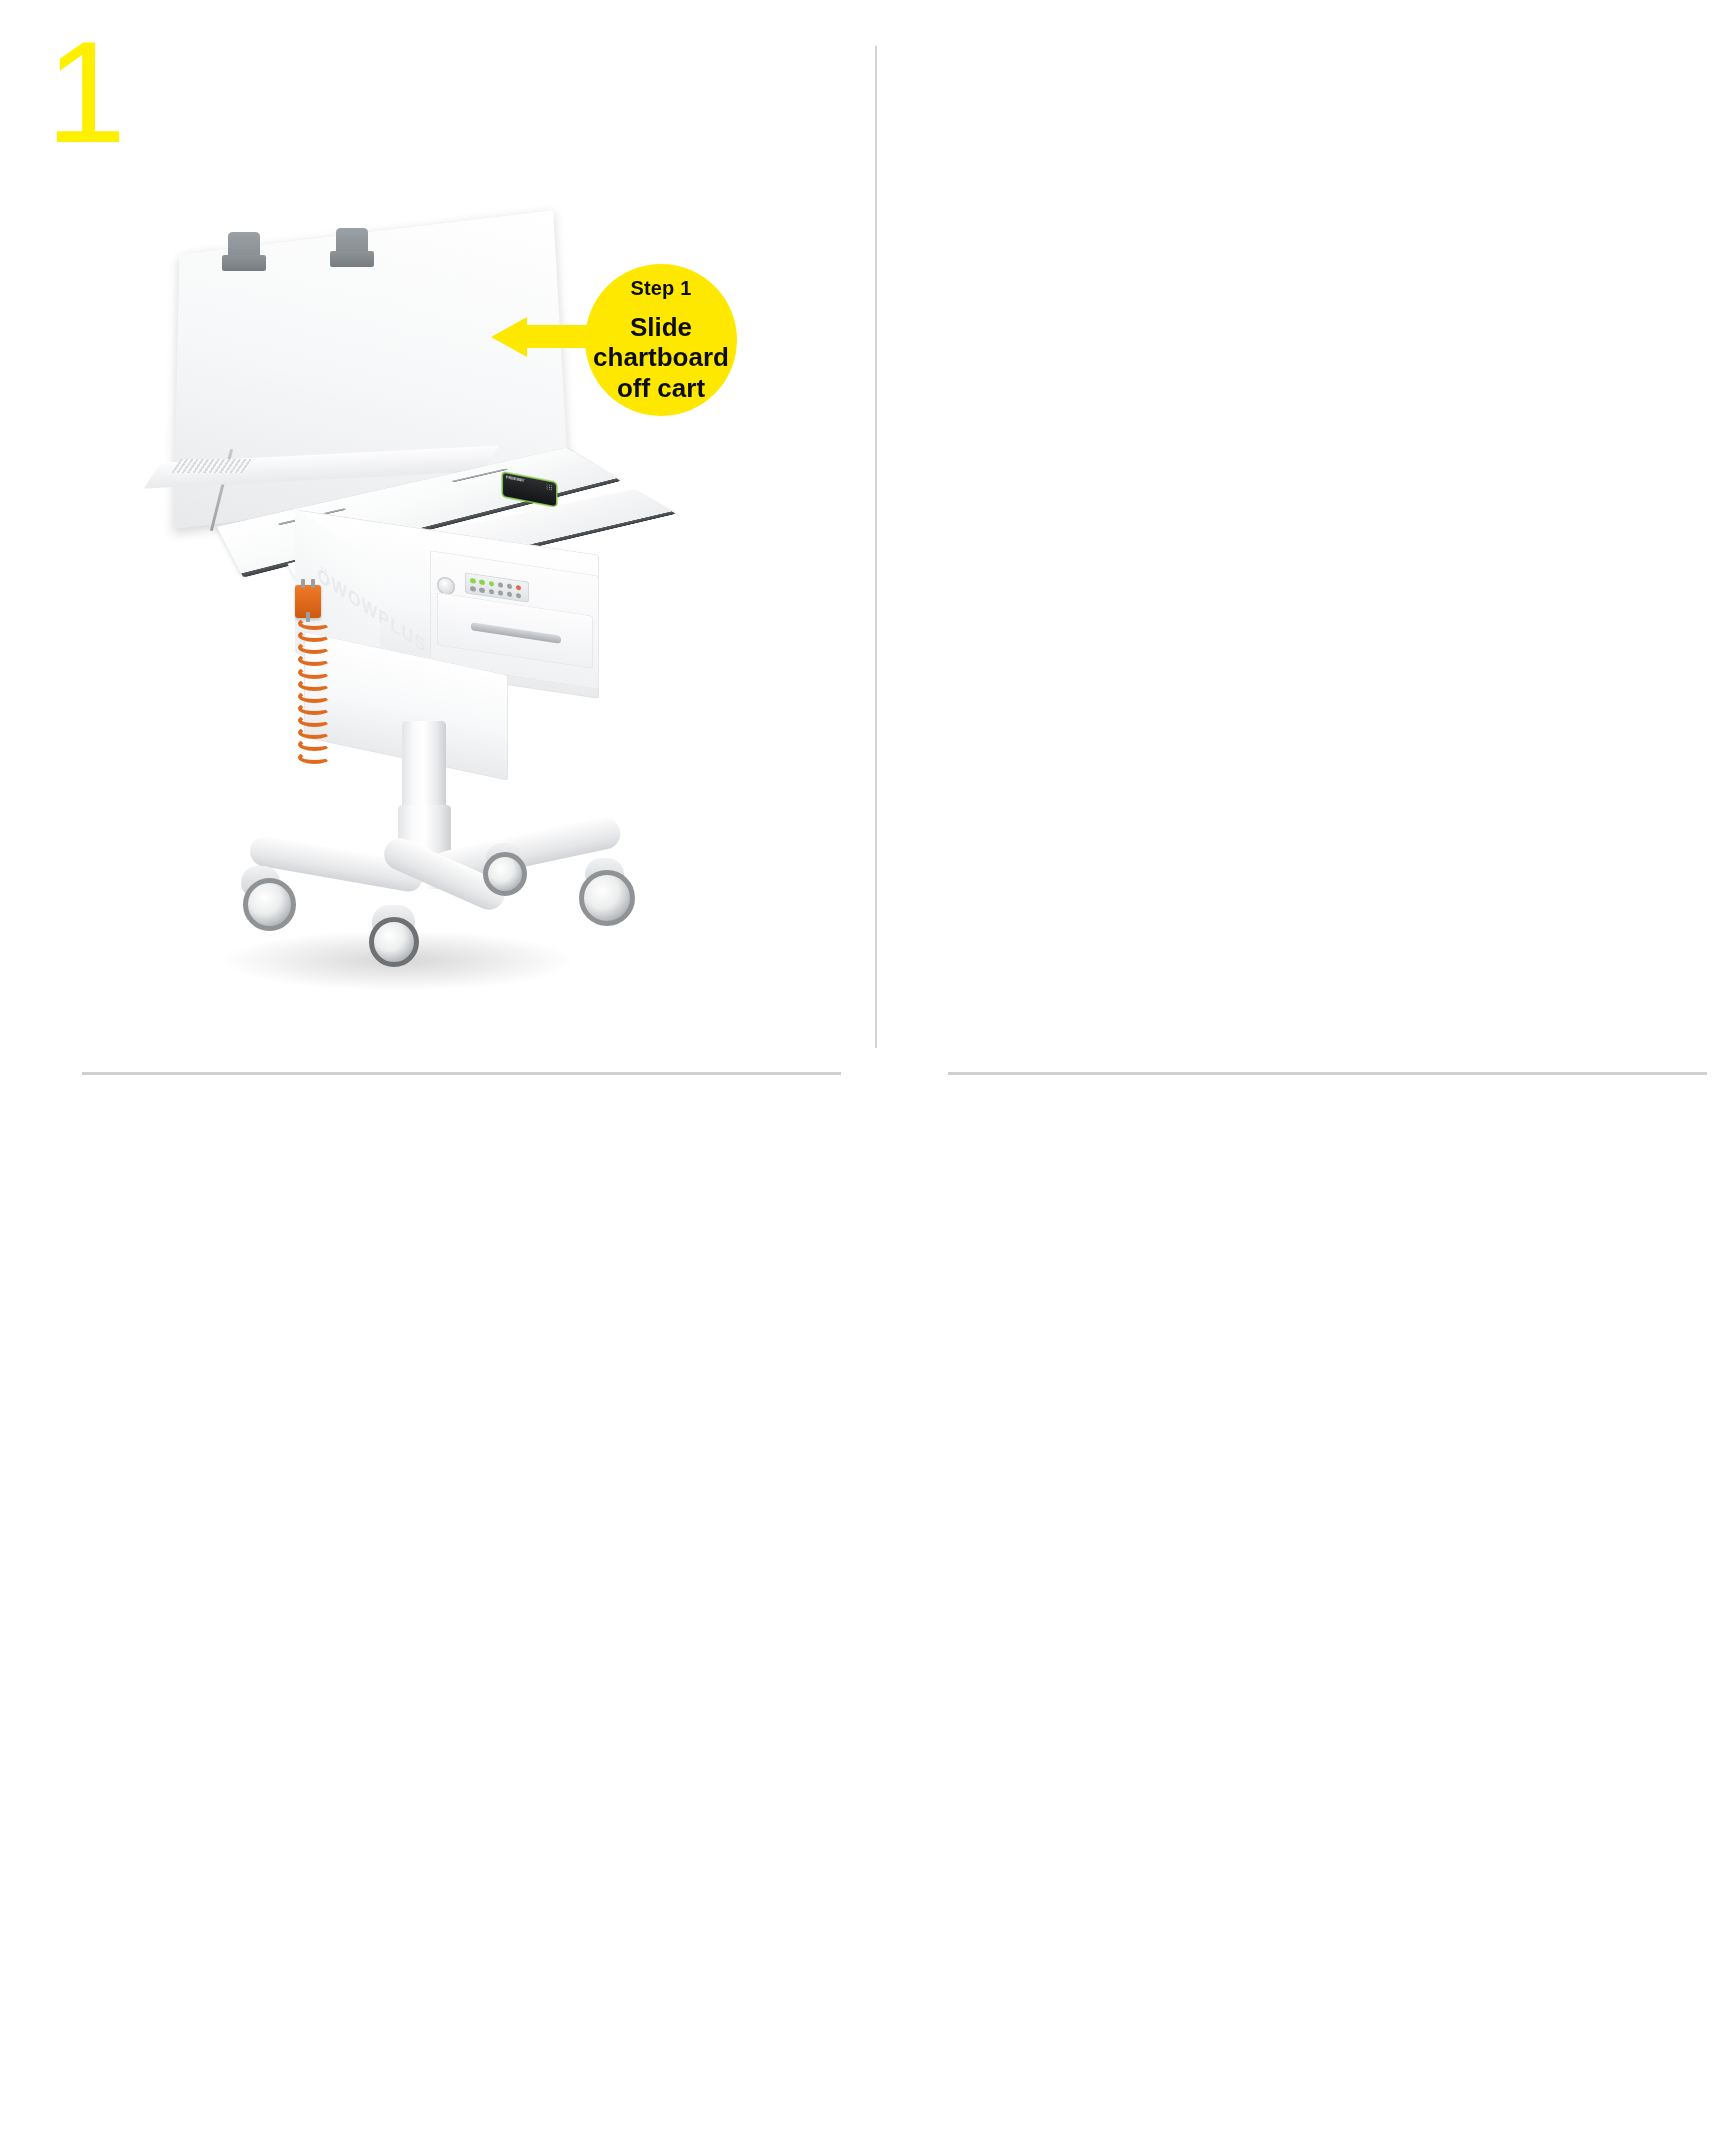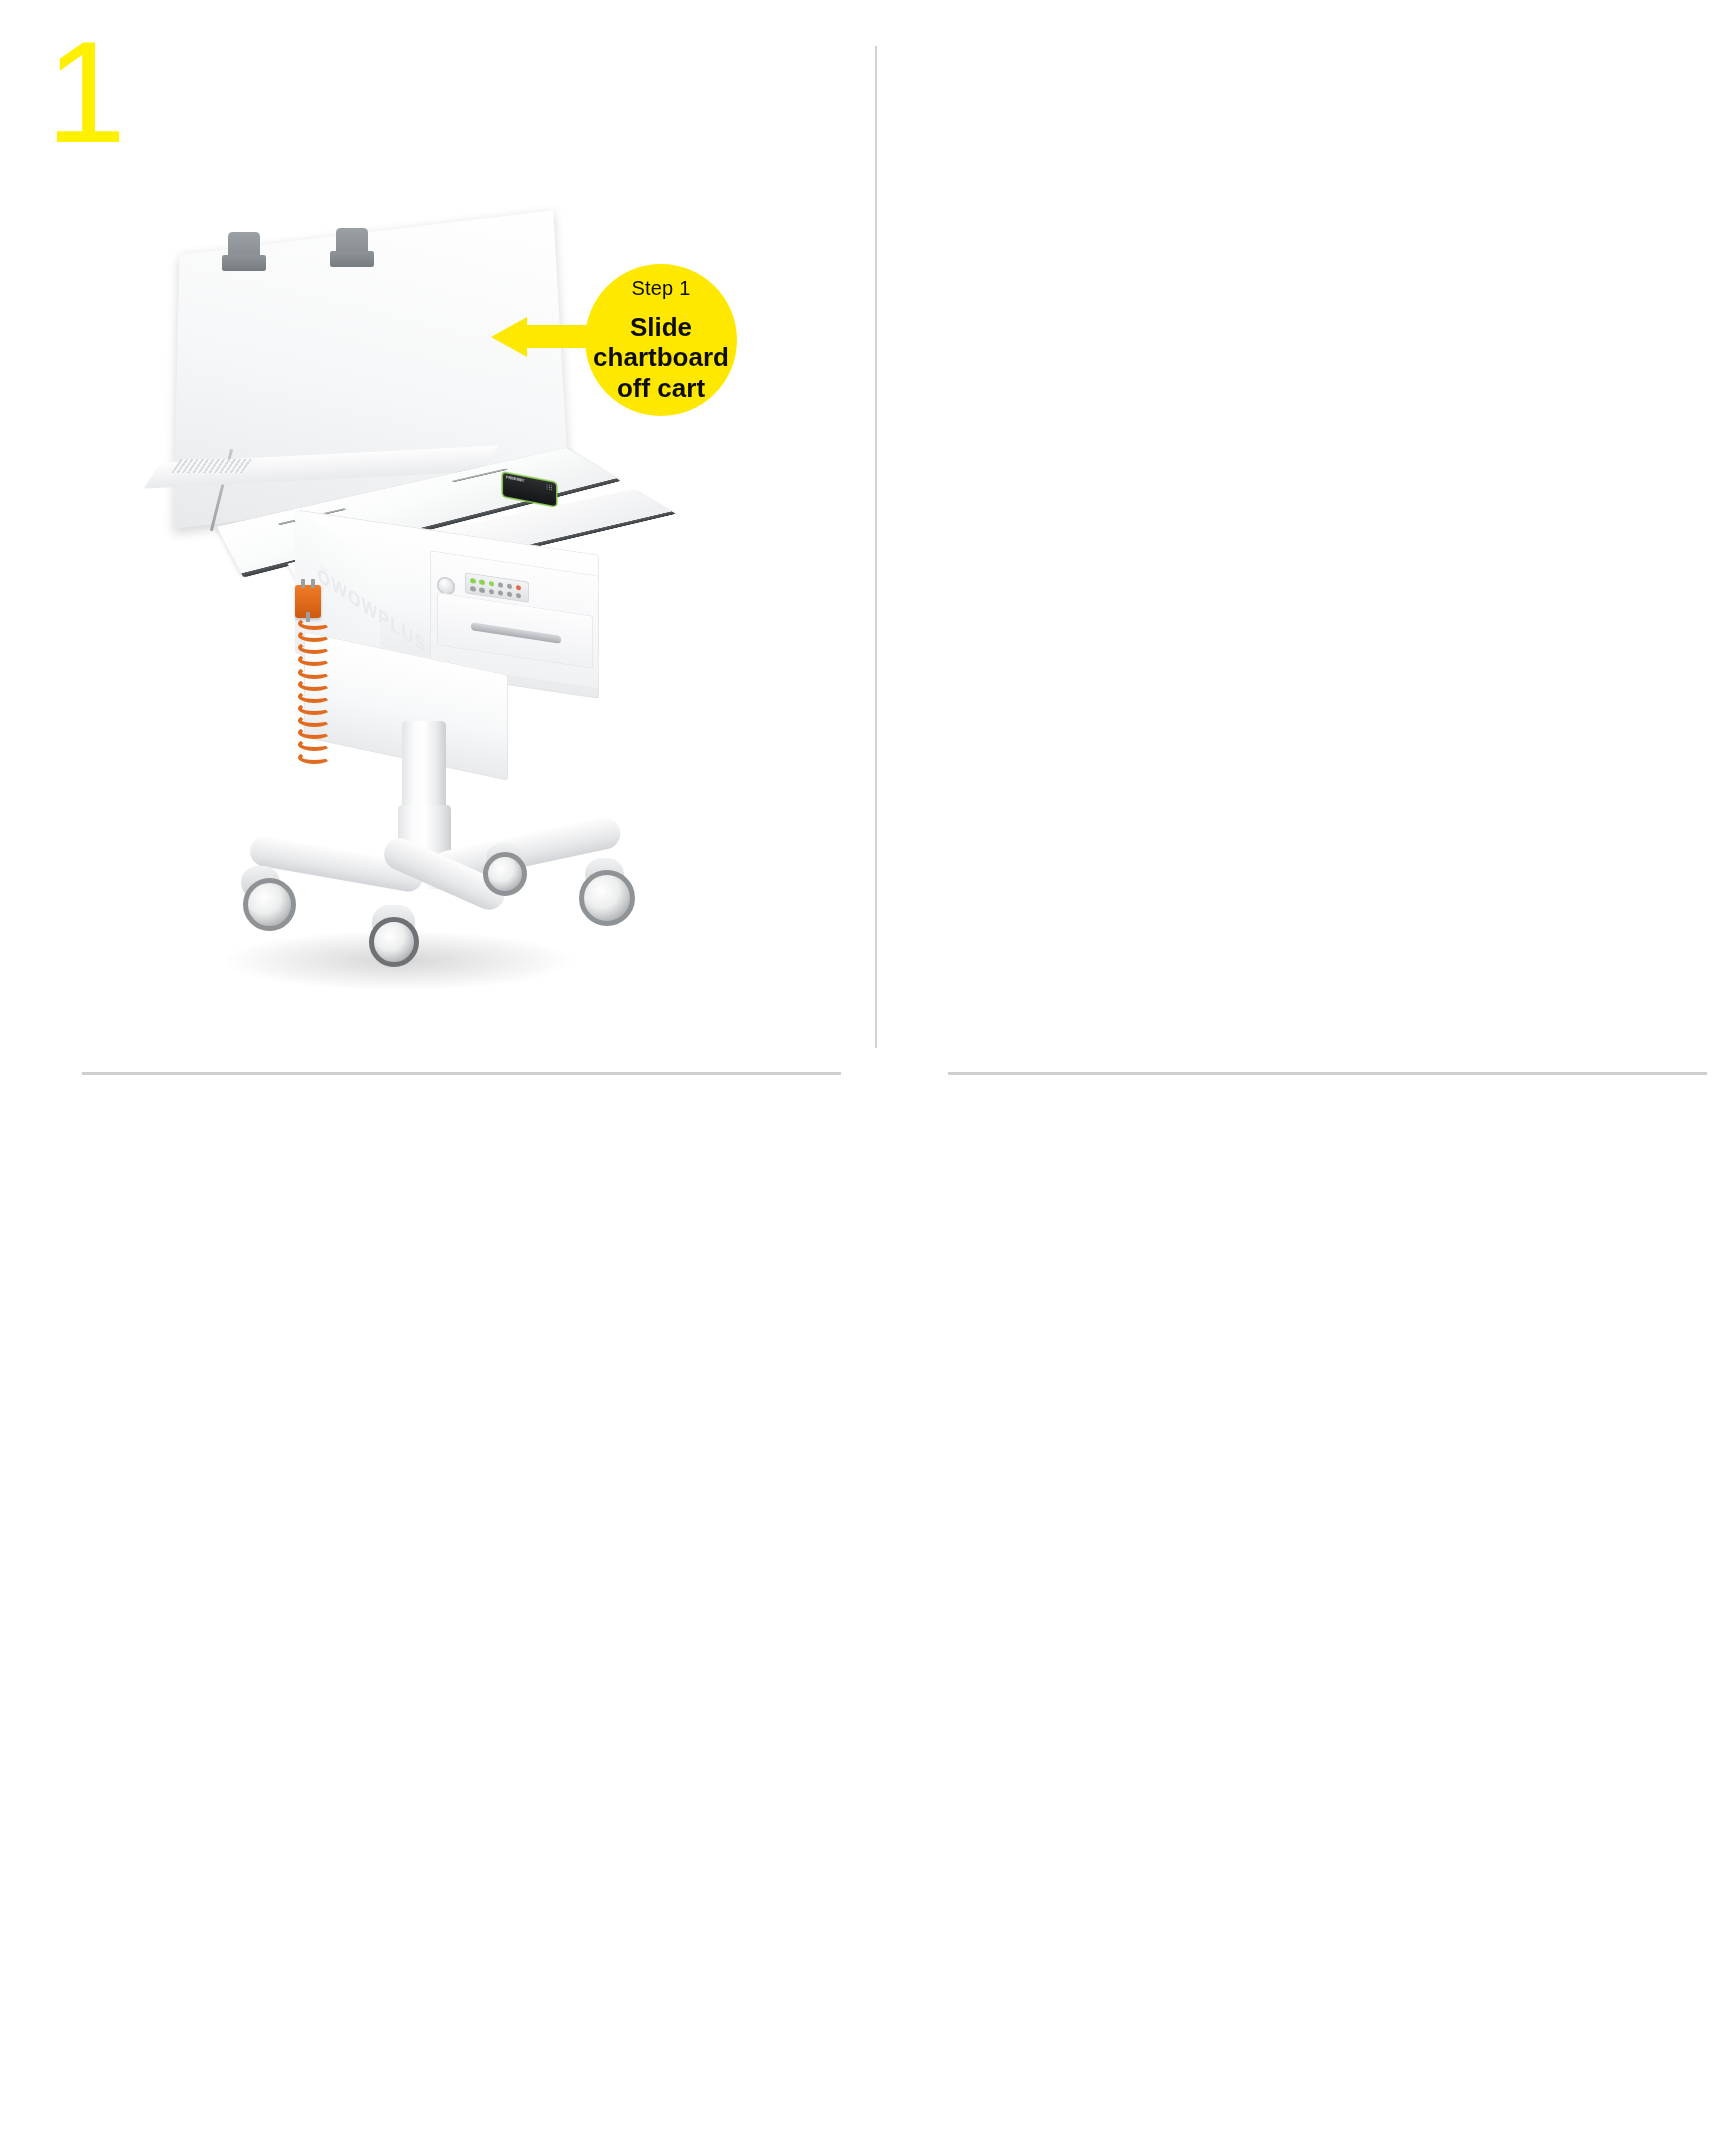--- a/index.html
+++ b/index.html
@@ -42,21 +42,21 @@
     position:absolute;
     border-radius:50%;
     background:#FFE800;
     display:flex; flex-direction:column;
     align-items:center; justify-content:center;
     text-align:center;
     color:#0d0d0d;
     z-index:6;
   }
   .bubble .b-step {
-    font-size:20px; font-weight:normal; letter-spacing:0.2px;
+    font-size:20px; font-weight:bold; letter-spacing:0.2px;
     margin-bottom:12px;
   }
   .bubble .b-text {
     font-size:26px; font-weight:bold; line-height:1.16;
     padding:0 10.6px;
   }
   
   .tail { position:absolute; background:#FFE800; z-index:5; }
   .tail-head { position:absolute; width:0; height:0; z-index:5; }
 

